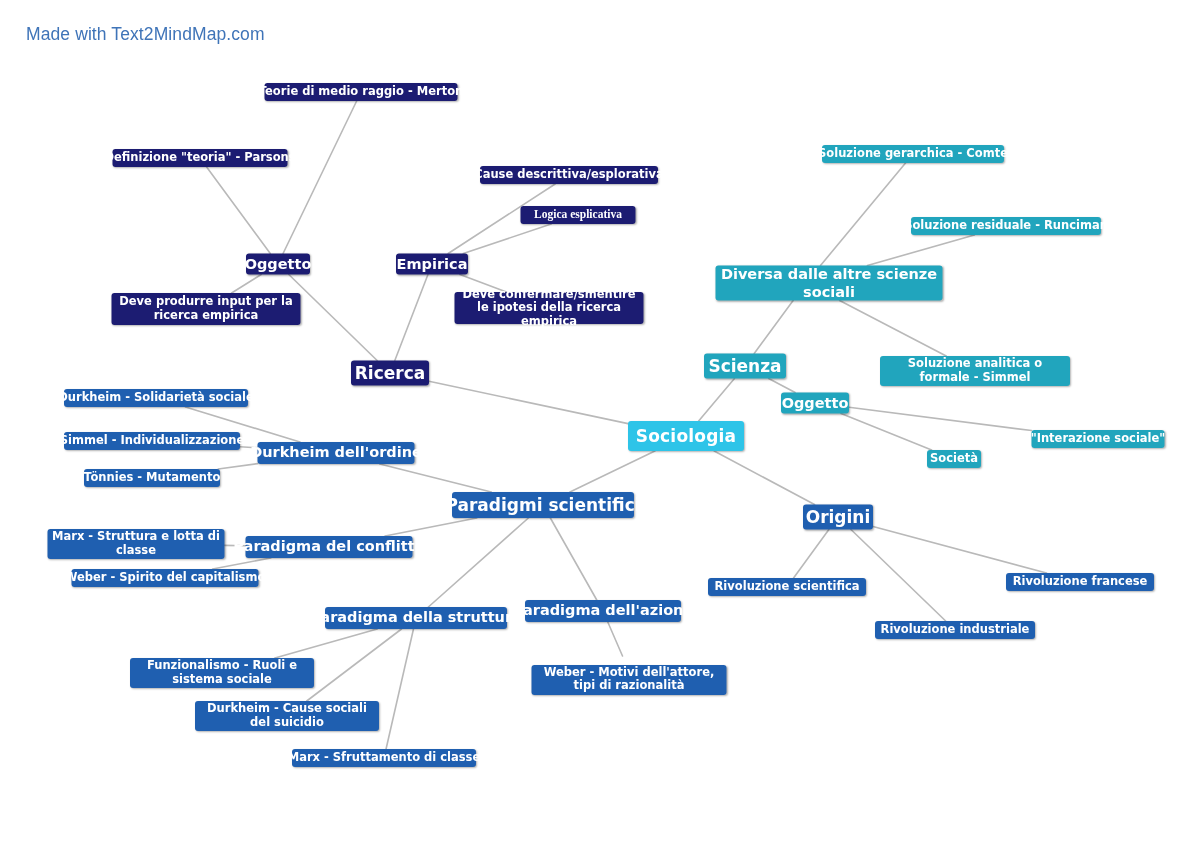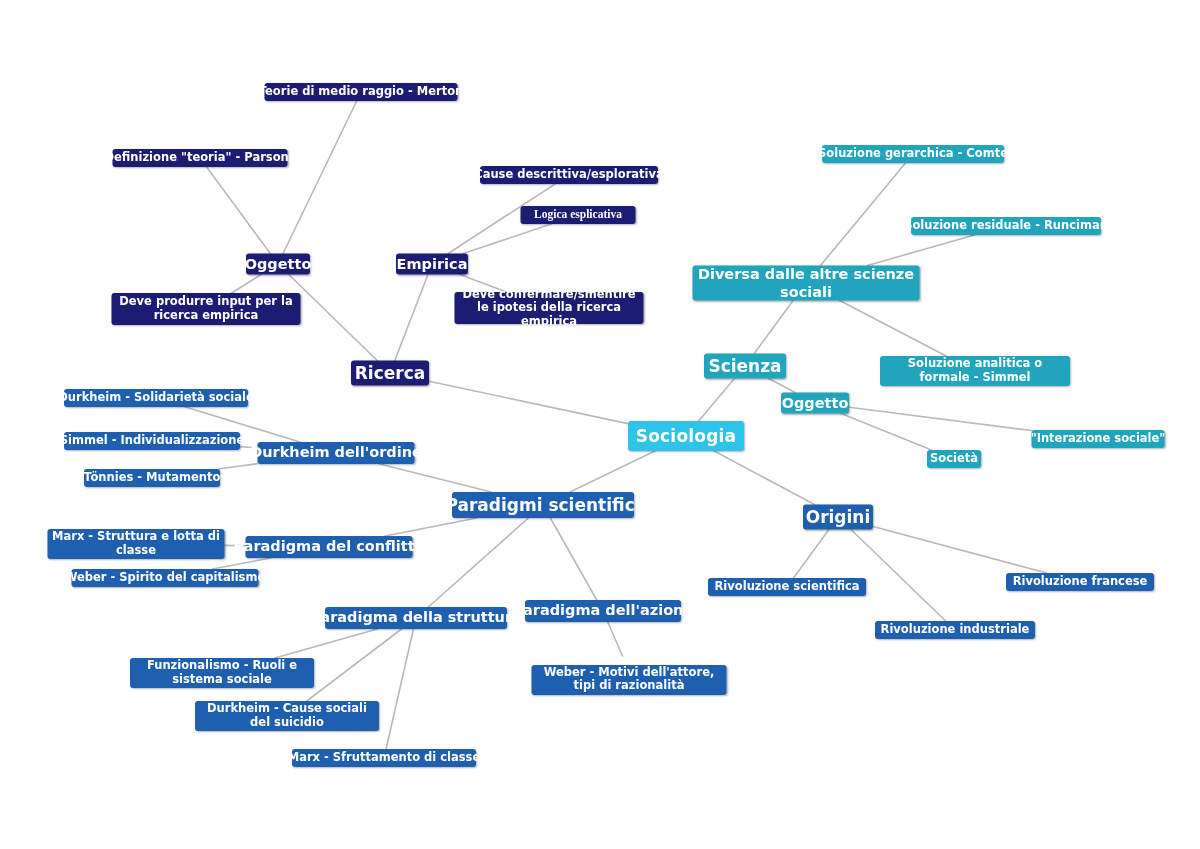--- a/index.html
+++ b/index.html
@@ -62,20 +62,21 @@
 
   .sz-l  { font-size: 17px; }
   .sz-m  { font-size: 14.5px; }
   .sz-s  { font-size: 11.5px; }
 </style>
 </head>
 <body>
 
 <div id="canvas">
 
+  <div id="watermark">Made with Text2MindMap.com</div>
 
   <svg id="edges" viewBox="0 0 1200 849" preserveAspectRatio="none">
       <line x1="628" y1="423.6554054054054" x2="429" y2="381.3006756756757" stroke="#b9b9b9" stroke-width="1.6" stroke-linecap="round"></line>
       <line x1="654.9130434782609" y1="451" x2="569.9420289855072" y2="492" stroke="#b9b9b9" stroke-width="1.6" stroke-linecap="round"></line>
       <line x1="698.6428571428571" y1="421" x2="734.4642857142857" y2="378.5" stroke="#b9b9b9" stroke-width="1.6" stroke-linecap="round"></line>
       <line x1="714.1481481481482" y1="451" x2="814.5432098765432" y2="504.5" stroke="#b9b9b9" stroke-width="1.6" stroke-linecap="round"></line>
       <line x1="377.1559633027523" y1="360.5" x2="288.7889908256881" y2="274.5" stroke="#b9b9b9" stroke-width="1.6" stroke-linecap="round"></line>
       <line x1="394.8165137614679" y1="360.5" x2="427.95412844036696" y2="274.5" stroke="#b9b9b9" stroke-width="1.6" stroke-linecap="round"></line>
       <line x1="270.27358490566036" y1="253.5" x2="206.62264150943395" y2="167" stroke="#b9b9b9" stroke-width="1.6" stroke-linecap="round"></line>
       <line x1="283.0668604651163" y1="253.5" x2="356.65697674418607" y2="101" stroke="#b9b9b9" stroke-width="1.6" stroke-linecap="round"></line>
@@ -177,21 +178,21 @@
       </div>
       <div class="node lvl-blue sz-m" style="left: 603px; top: 611px; width: 156px; height: 22px;">
         <span>Paradigma dell'azione</span>
       </div>
       <div class="node lvl-blue sz-s wrap" style="left: 629px; top: 680px; width: 195px; height: 30px; align-items: flex-end;">
         <span>Weber - Motivi dell'attore, tipi di razionalità</span>
       </div>
       <div class="node lvl-teal sz-l" style="left: 745px; top: 366px; width: 82px; height: 25px;">
         <span>Scienza</span>
       </div>
-      <div class="node lvl-teal sz-m wrap" style="left: 806px; top: 283px; width: 227px; height: 35px;">
+      <div class="node lvl-teal sz-m wrap" style="left: 829px; top: 283px; width: 227px; height: 35px;">
         <span>Diversa dalle altre scienze sociali</span>
       </div>
       <div class="node lvl-teal sz-s" style="left: 913px; top: 154px; width: 182px; height: 18px;">
         <span>Soluzione gerarchica - Comte</span>
       </div>
       <div class="node lvl-teal sz-s" style="left: 1006px; top: 226px; width: 190px; height: 18px;">
         <span>Soluzione residuale - Runciman</span>
       </div>
       <div class="node lvl-teal sz-s wrap" style="left: 975px; top: 371px; width: 190px; height: 30px;">
         <span>Soluzione analitica o formale - Simmel</span>

